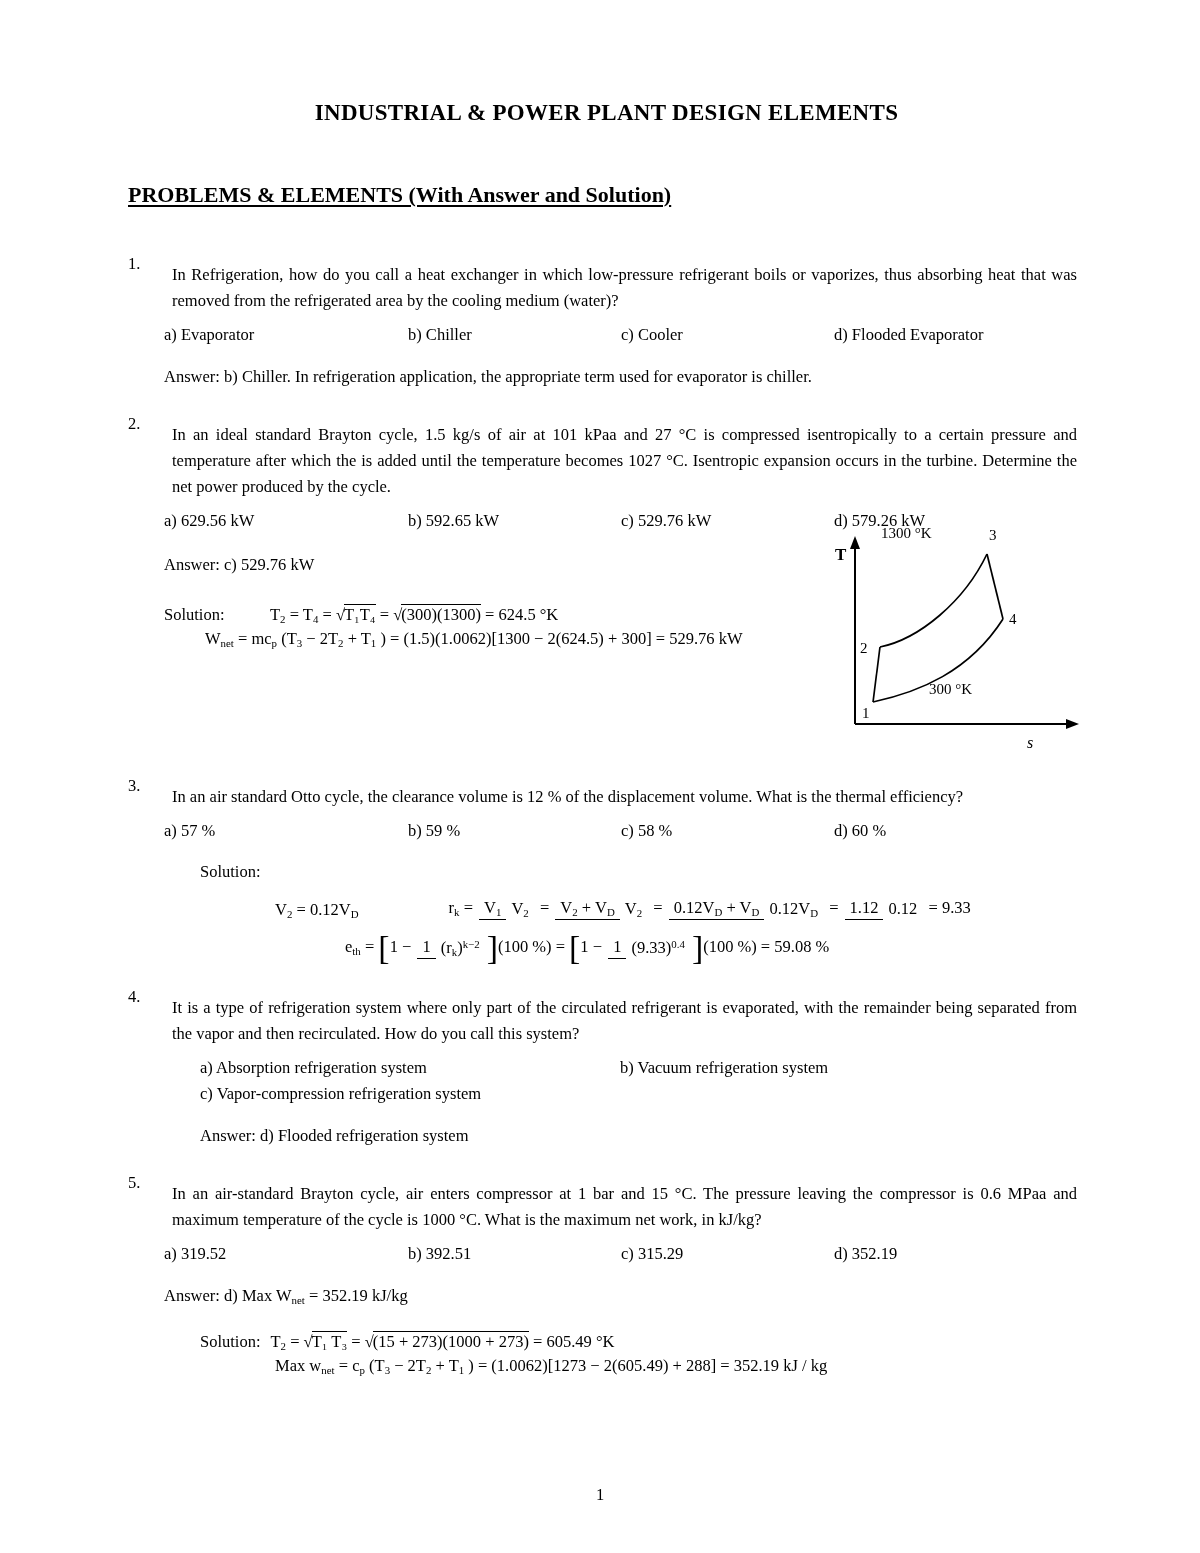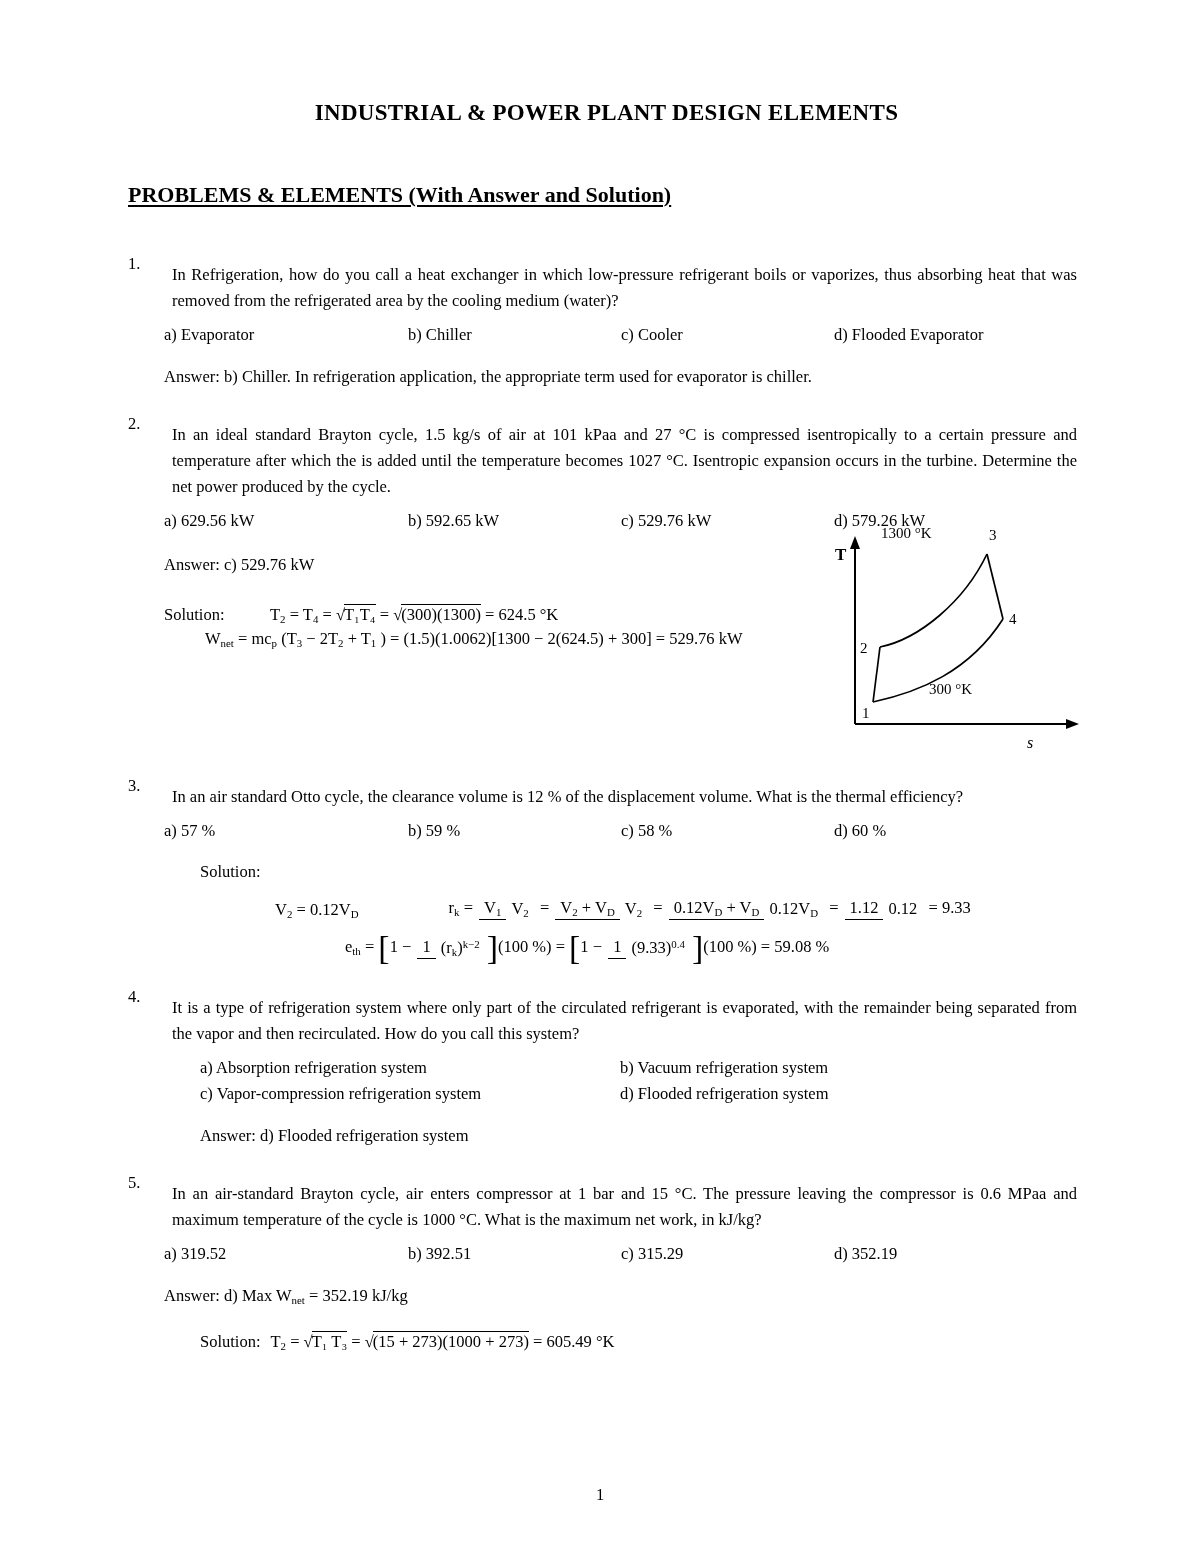--- a/index.html
+++ b/index.html
@@ -186,39 +186,39 @@
   </div>
 
   <div class="problem">
     <div class="pnum">4.</div>
     <div class="pbody">
       <p class="ptext">It is a type of refrigeration system where only part of the circulated refrigerant is evaporated, with the remainder being separated from the vapor and then recirculated. How do you call this system?</p>
       <div class="choices2x2">
         <span>a) Absorption refrigeration system</span>
         <span>b) Vacuum refrigeration system</span>
         <span>c) Vapor-compression refrigeration system</span>
-        <span>d) Flooded refrigeration system</span>
       </div>
       <p class="answer ind36">Answer: d) Flooded refrigeration system</p>
     </div>
   </div>
 
   <div class="problem">
     <div class="pnum">5.</div>
     <div class="pbody">
       <p class="ptext">In an air-standard Brayton cycle, air enters compressor at 1 bar and 15 °C. The pressure leaving the compressor is 0.6 MPaa and maximum temperature of the cycle is 1000 °C. What is the maximum net work, in kJ/kg?</p>
       <div class="choices4">
         <span>a) 319.52</span>
         <span>b) 392.51</span>
         <span>c) 315.29</span>
         <span>d) 352.19</span>
       </div>
       <p class="answer eq" style="display:block;"><span>Answer: d) Max W</span><span class="e-sub">net</span><span> = 352.19 kJ/kg</span></p>
       <div class="sol-line ind36" style="margin-top:22px;">
         <span class="sol-label-inline">Solution:</span>
         <span class="eq"><span>T</span><span class="e-sub">2</span><span> = </span><span>√</span><span class="e-over">T₁ T₃</span><span> = </span><span>√</span><span class="e-over">(15 + 273)(1000 + 273)</span><span> = 605.49 °K</span></span>
       </div>
+      <div class="eq eq-block ind111"><span>Max w</span><span class="e-sub">net</span><span> = c</span><span class="e-sub">p</span><span> (T</span><span class="e-sub">3</span><span> − 2T</span><span class="e-sub">2</span><span> + T</span><span class="e-sub">1</span><span> ) = (1.0062)[1273 − 2(605.49) + 288] = 352.19 kJ / kg</span></div>
     </div>
   </div>
 
   <div class="page-num">1</div>
 
 </div>
 
 </body></html>

